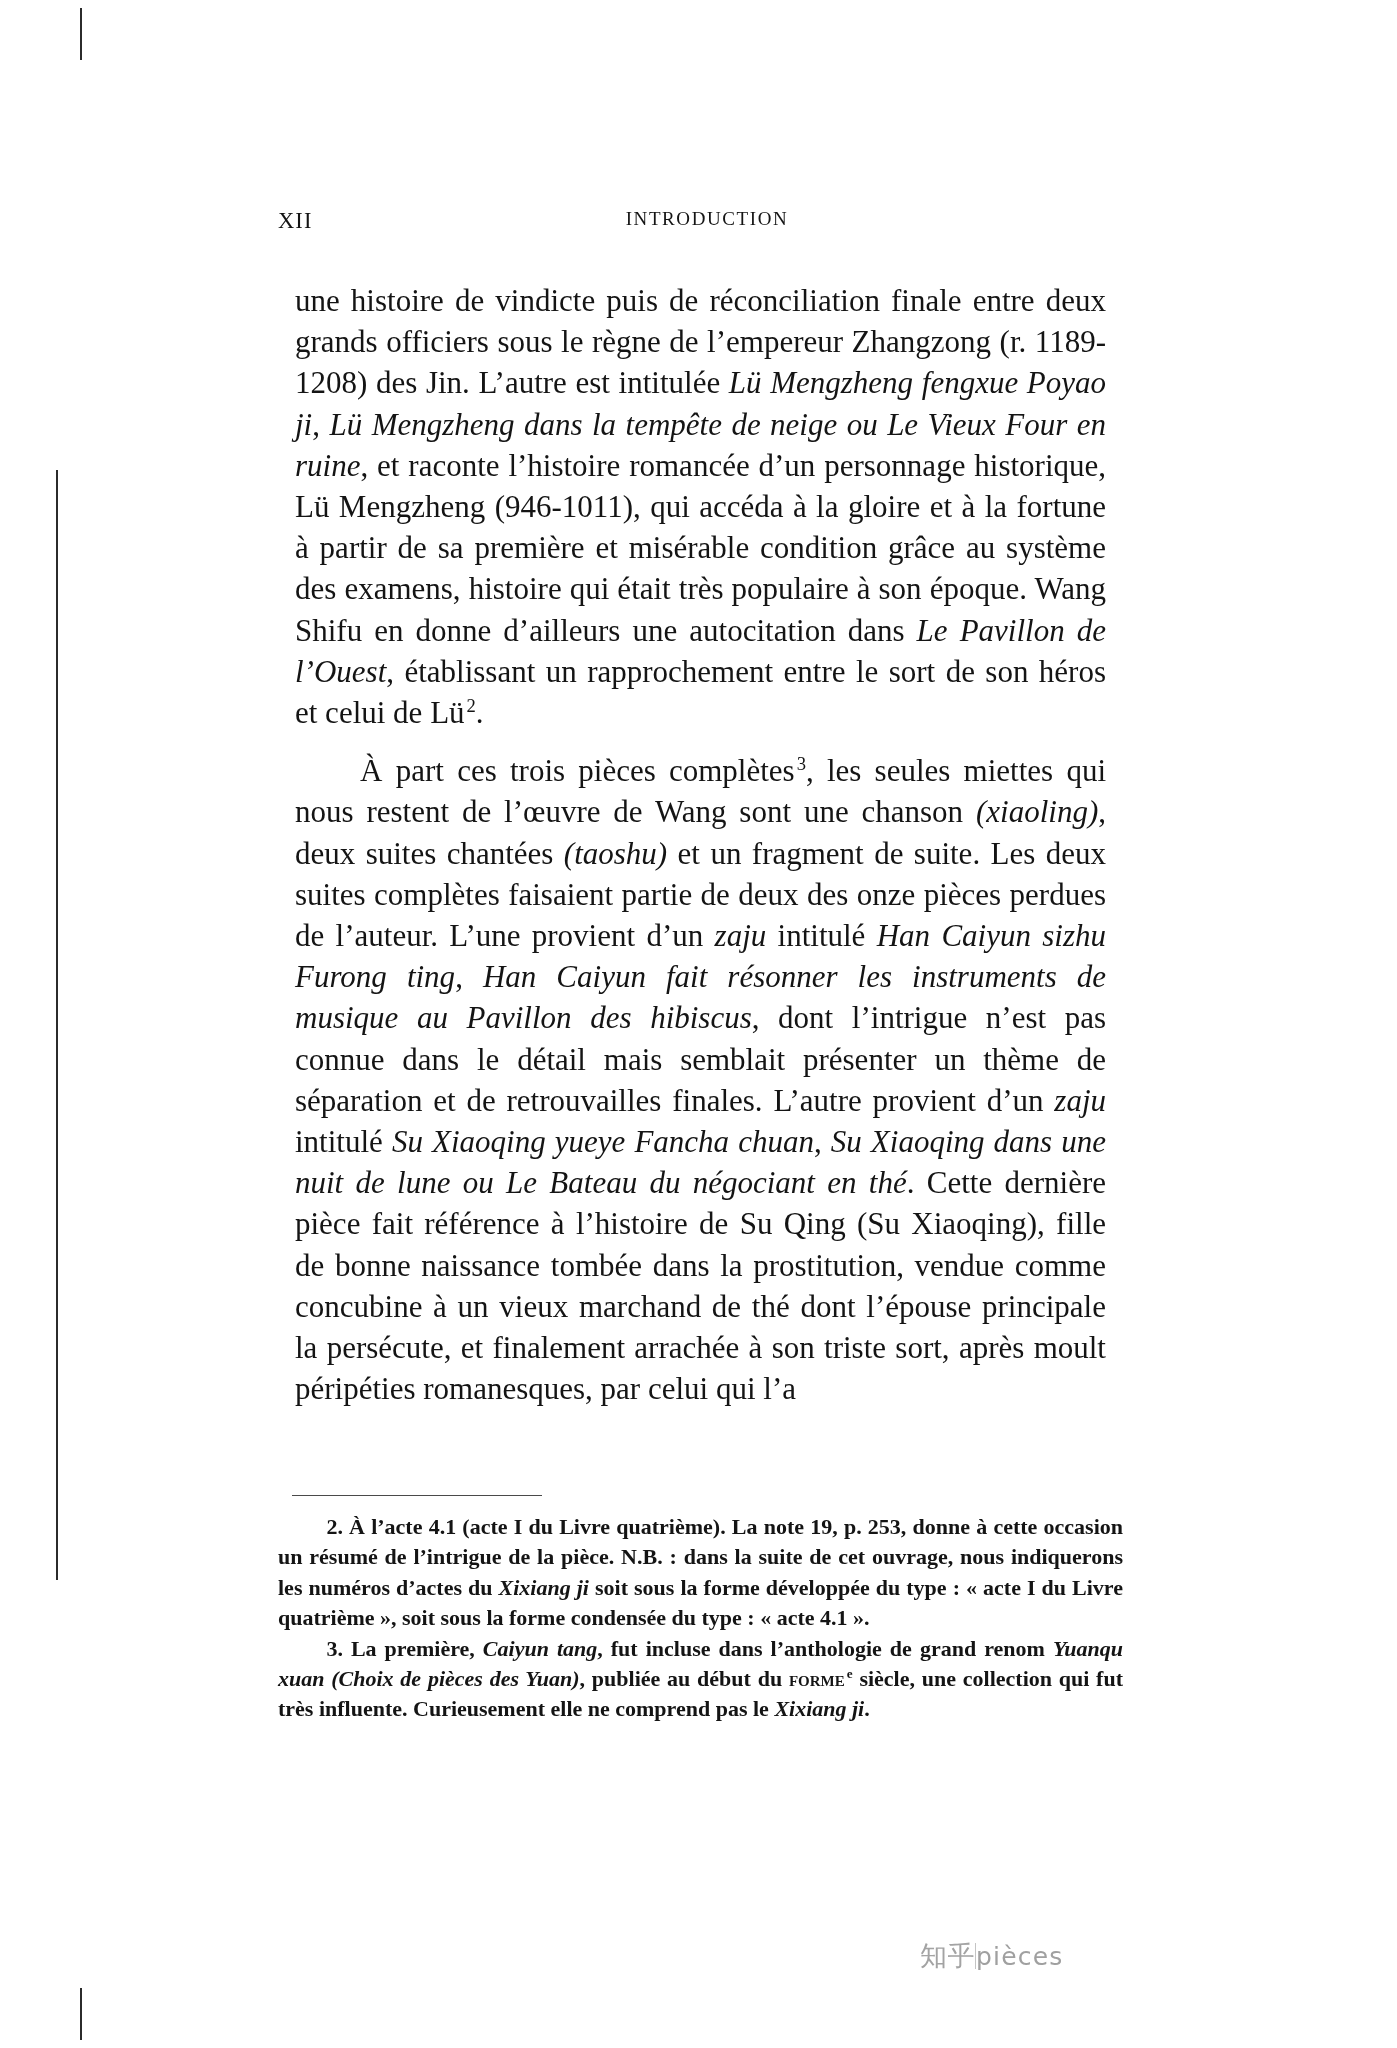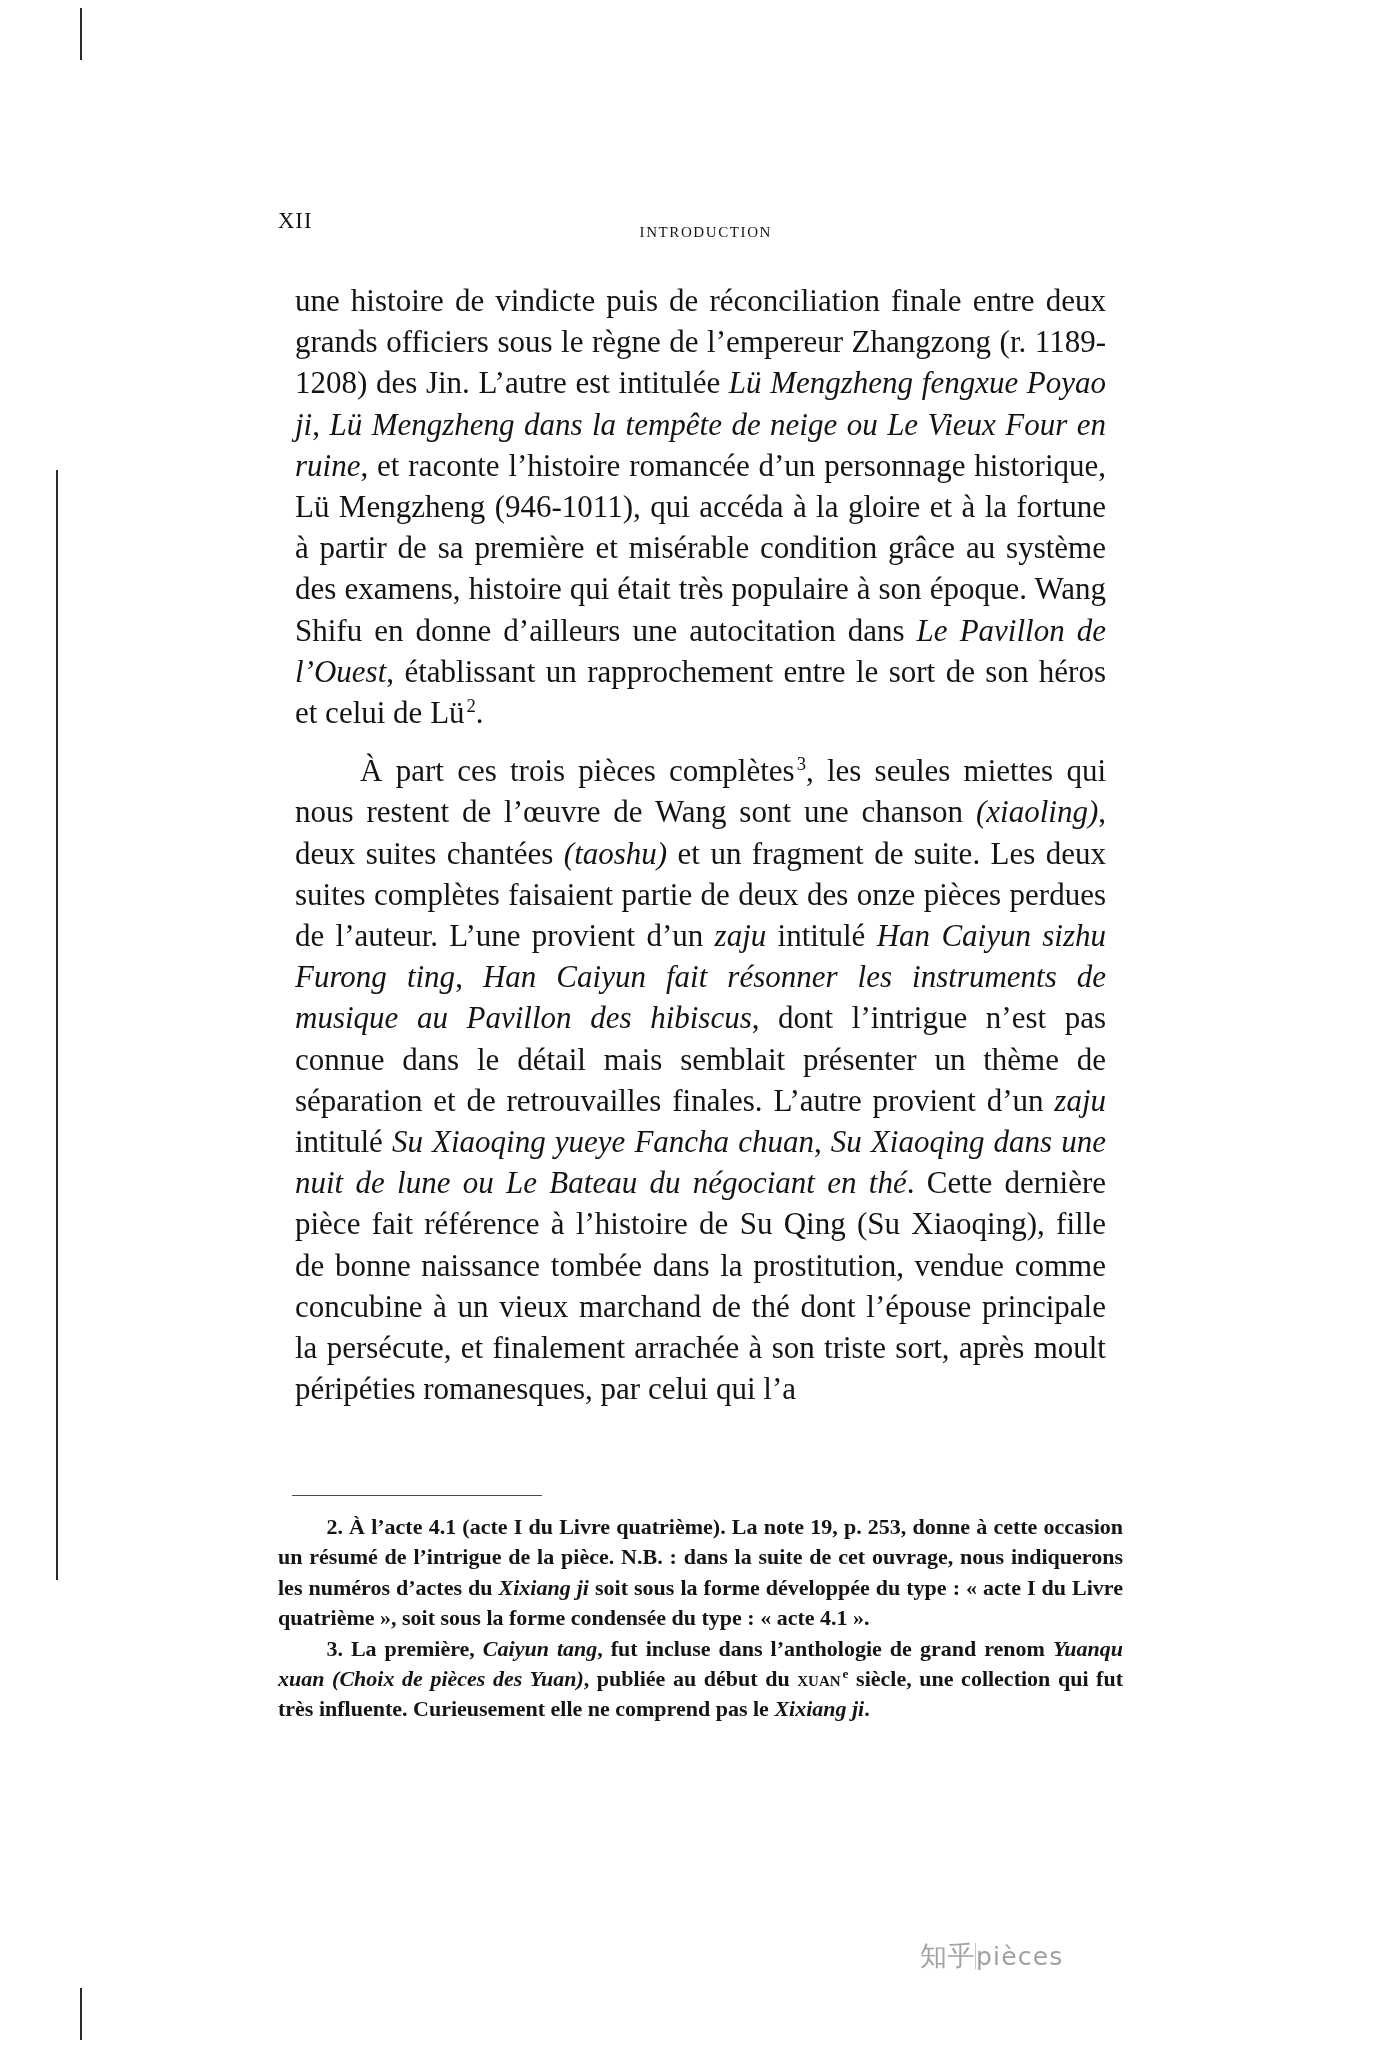--- a/index.html
+++ b/index.html
@@ -50,23 +50,23 @@
   .folio {
     position: absolute;
     left: 0;
     top: 0;
     font-size: 22.5px;
     letter-spacing: 1.1px;
   }
   .head-title {
     position: absolute;
     left: 50%;
-    top: 16px;
+    top: 0;
     transform: translateX(-46%);
-    font-size: 15px;
+    font-size: 19px;
     letter-spacing: 1.6px;
     white-space: nowrap;
   }
 
   
   .body-block {
     margin-top: 32px;
   }
   .para {
     font-size: 31px;
@@ -166,21 +166,21 @@
     <div class="body-block">
       <p class="para">une histoire de vindicte puis de réconciliation finale entre deux grands officiers sous le règne de l’empereur Zhangzong (r. 1189-1208) des Jin. L’autre est intitulée <i>Lü Mengzheng fengxue Poyao ji</i>, <i>Lü Mengzheng dans la tempête de neige ou Le Vieux Four en ruine</i>, et raconte l’histoire romancée d’un personnage historique, Lü Mengzheng (946-1011), qui accéda à la gloire et à la fortune à partir de sa première et misérable condition grâce au système des examens, histoire qui était très populaire à son époque. Wang Shifu en donne d’ailleurs une autocitation dans <i>Le Pavillon de l’Ouest</i>, établissant un rapprochement entre le sort de son héros et celui de Lü<sup class="fn">2</sup>.</p>
       <p class="para">À part ces trois pièces complètes<sup class="fn">3</sup>, les seules miettes qui nous restent de l’œuvre de Wang sont une chanson <i>(xiaoling)</i>, deux suites chantées <i>(taoshu)</i> et un fragment de suite. Les deux suites complètes faisaient partie de deux des onze pièces perdues de l’auteur. L’une provient d’un <i>zaju</i> intitulé <i>Han Caiyun sizhu Furong ting</i>, <i>Han Caiyun fait résonner les instruments de musique au Pavillon des hibiscus</i>, dont l’intrigue n’est pas connue dans le détail mais semblait présenter un thème de séparation et de retrouvailles finales. L’autre provient d’un <i>zaju</i> intitulé <i>Su Xiaoqing yueye Fancha chuan</i>, <i>Su Xiaoqing dans une nuit de lune ou Le Bateau du négociant en thé</i>. Cette dernière pièce fait référence à l’histoire de Su Qing (Su Xiaoqing), fille de bonne naissance tombée dans la prostitution, vendue comme concubine à un vieux marchand de thé dont l’épouse principale la persécute, et finalement arrachée à son triste sort, après moult péripéties romanesques, par celui qui l’a</p>
     </div>
 
   </div>
 
   <div id="footnotes">
     <div class="fn-rule"></div>
     <p class="fn-para indented">2. À l’acte 4.1 (acte I du Livre quatrième). La note 19, p. 253, donne à cette occasion un résumé de l’intrigue de la pièce. N.B. : dans la suite de cet ouvrage, nous indiquerons les numéros d’actes du <i>Xixiang ji</i> soit sous la forme développée du type : « acte I du Livre quatrième », soit sous la forme condensée du type : « acte 4.1 ».</p>
-    <p class="fn-para indented">3. La première, <i>Caiyun tang</i>, fut incluse dans l’anthologie de grand renom <i>Yuanqu xuan (Choix de pièces des Yuan)</i>, publiée au début du <span style="font-variant:small-caps">xuan</span><sup class="fn">e</sup> siècle, une collection qui fut très influente. Curieusement elle ne comprend pas le <i>Xixiang ji</i>.</p>
+    <p class="fn-para indented">3. La première, <i>Caiyun tang</i>, fut incluse dans l’anthologie de grand renom <i>Yuanqu xuan (Choix de pièces des Yuan)</i>, publiée au début du <span style="font-variant:small-caps">forme</span><sup class="fn">e</sup> siècle, une collection qui fut très influente. Curieusement elle ne comprend pas le <i>Xixiang ji</i>.</p>
   </div>
 
   <div id="watermark">
     <span class="wm-logo">知乎</span>
     <span class="wm-divider"></span>
     <span class="wm-text">pièces</span>
   </div>
 
 </div>
 

